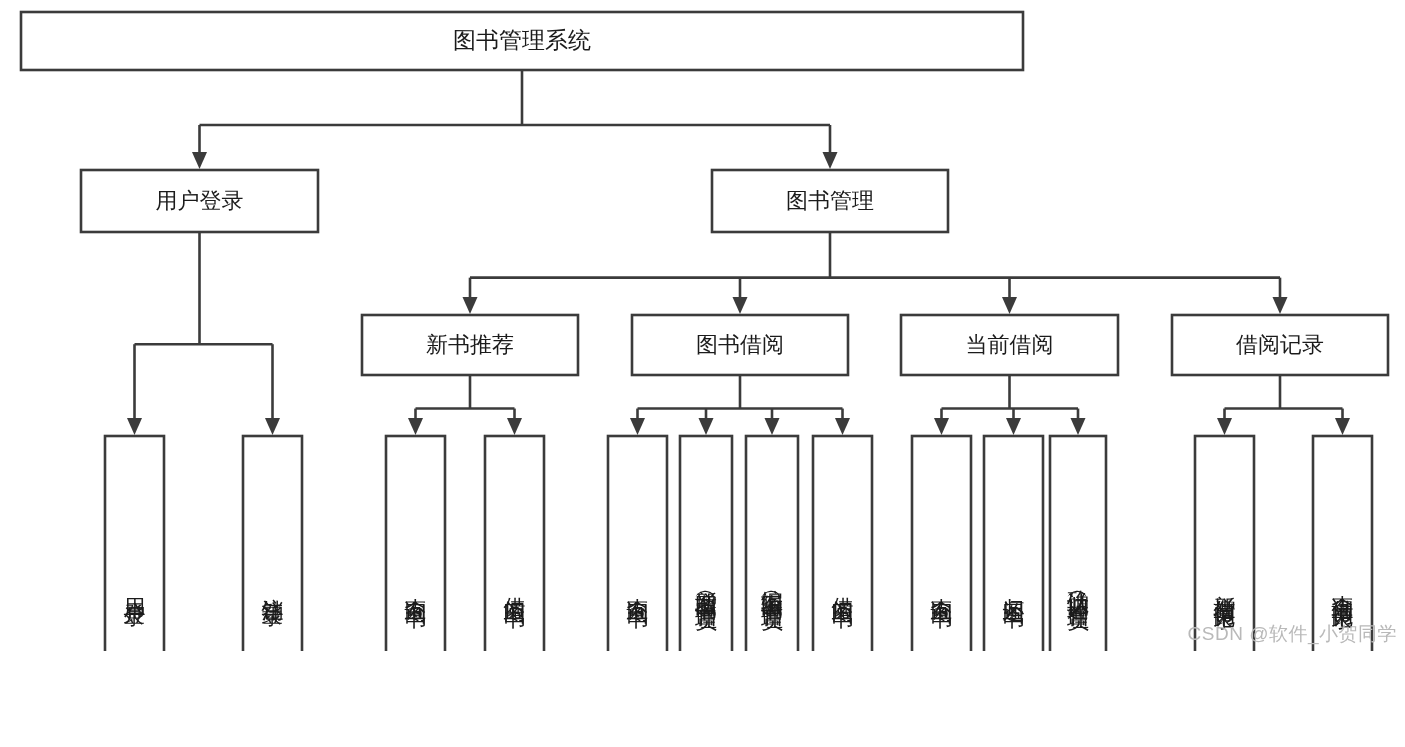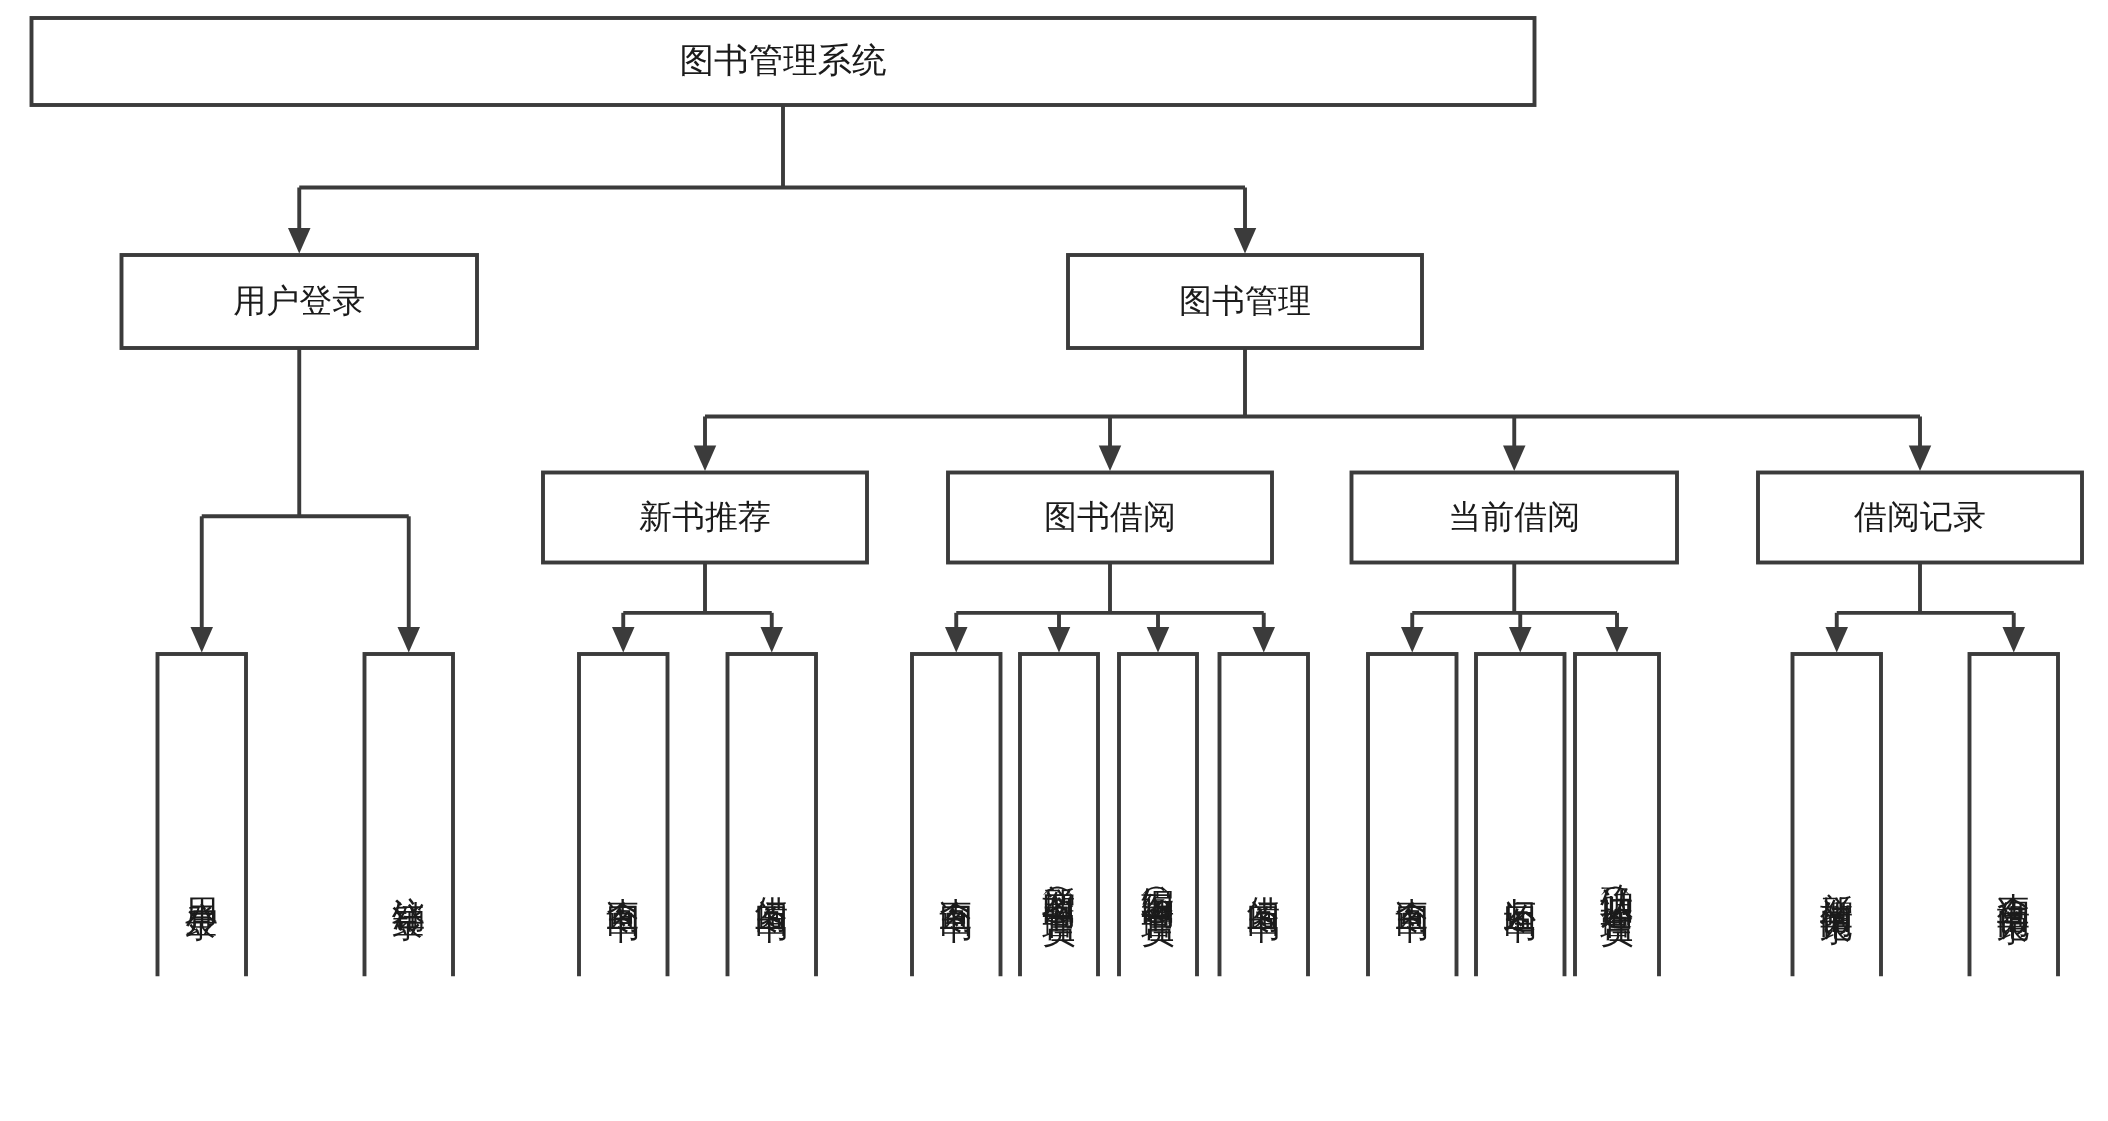--- a/index.html
+++ b/index.html
@@ -179,13 +179,14 @@
       <div class="leaf-label" style="left: 608px; top: 436px; width: 59px; height: 299px;">查询图书</div>
       <div class="leaf-label" style="left: 680px; top: 436px; width: 52px; height: 299px;">新增图书（管理员）</div>
       <div class="leaf-label" style="left: 746px; top: 436px; width: 52px; height: 299px;">编辑图书（管理员）</div>
       <div class="leaf-label" style="left: 813px; top: 436px; width: 59px; height: 299px;">借阅图书</div>
       <div class="leaf-label" style="left: 912px; top: 436px; width: 59px; height: 299px;">查询图书</div>
       <div class="leaf-label" style="left: 984px; top: 436px; width: 59px; height: 299px;">归还图书</div>
       <div class="leaf-label" style="left: 1050px; top: 436px; width: 56px; height: 299px;">确认归还（管理员）</div>
       <div class="leaf-label" style="left: 1195px; top: 436px; width: 59px; height: 299px;">新增借阅记录</div>
       <div class="leaf-label" style="left: 1313px; top: 436px; width: 59px; height: 299px;">查询借阅记录</div>
     </div>
+  <div class="watermark">CSDN @软件_小贺同学</div>
 </div>
 
 </body></html>

